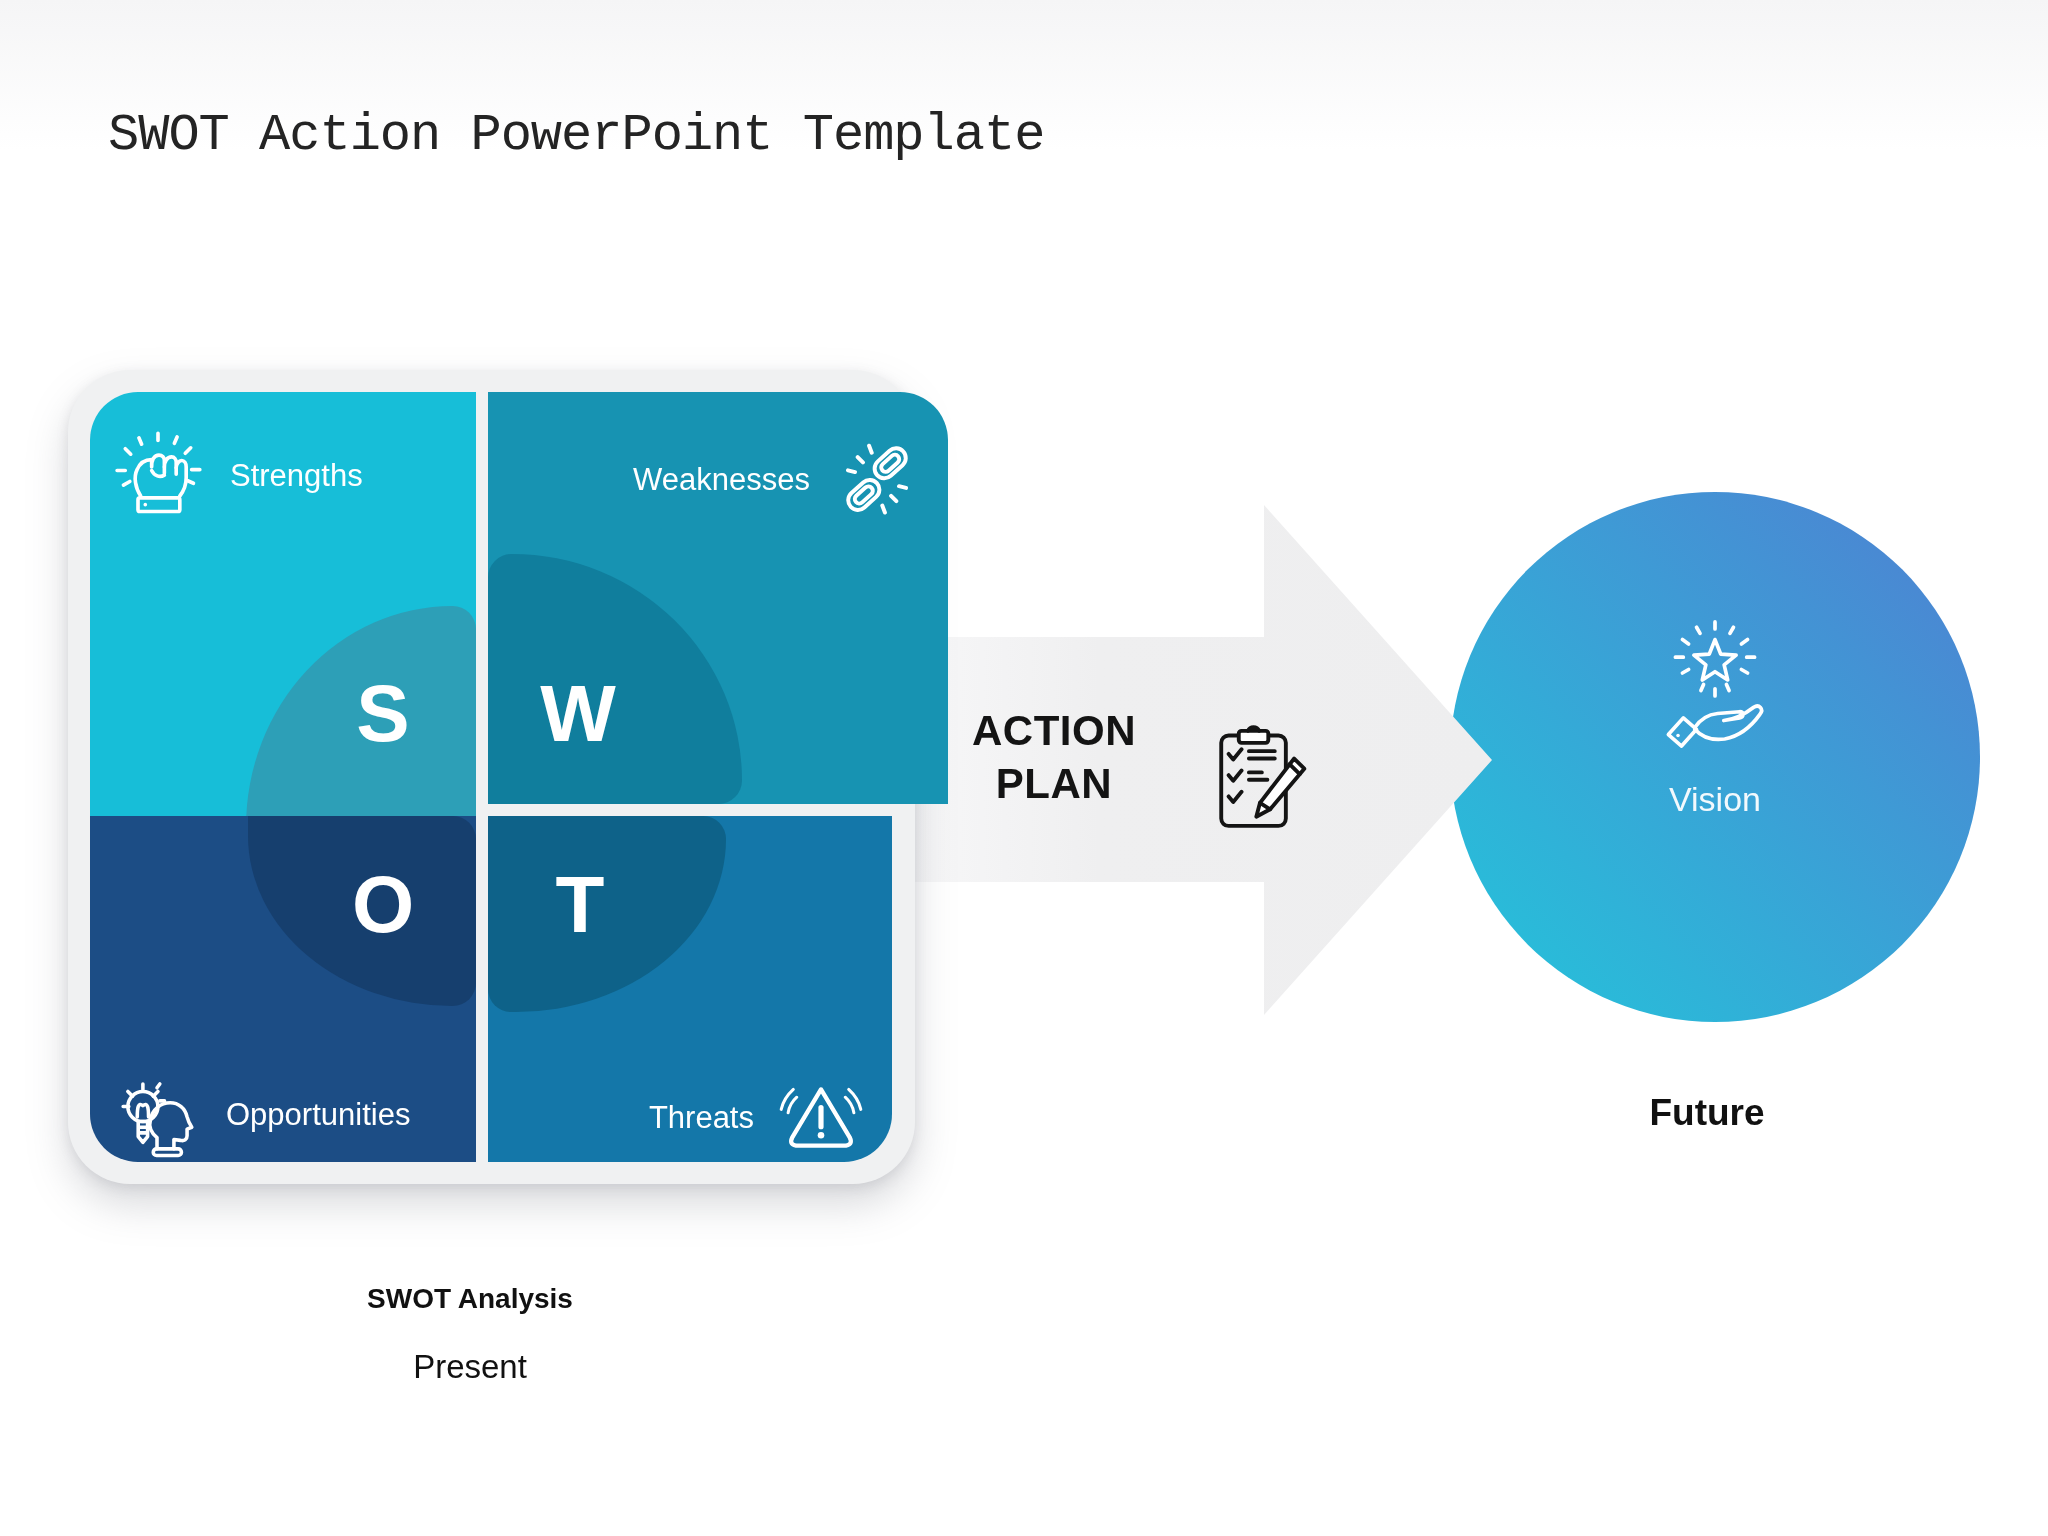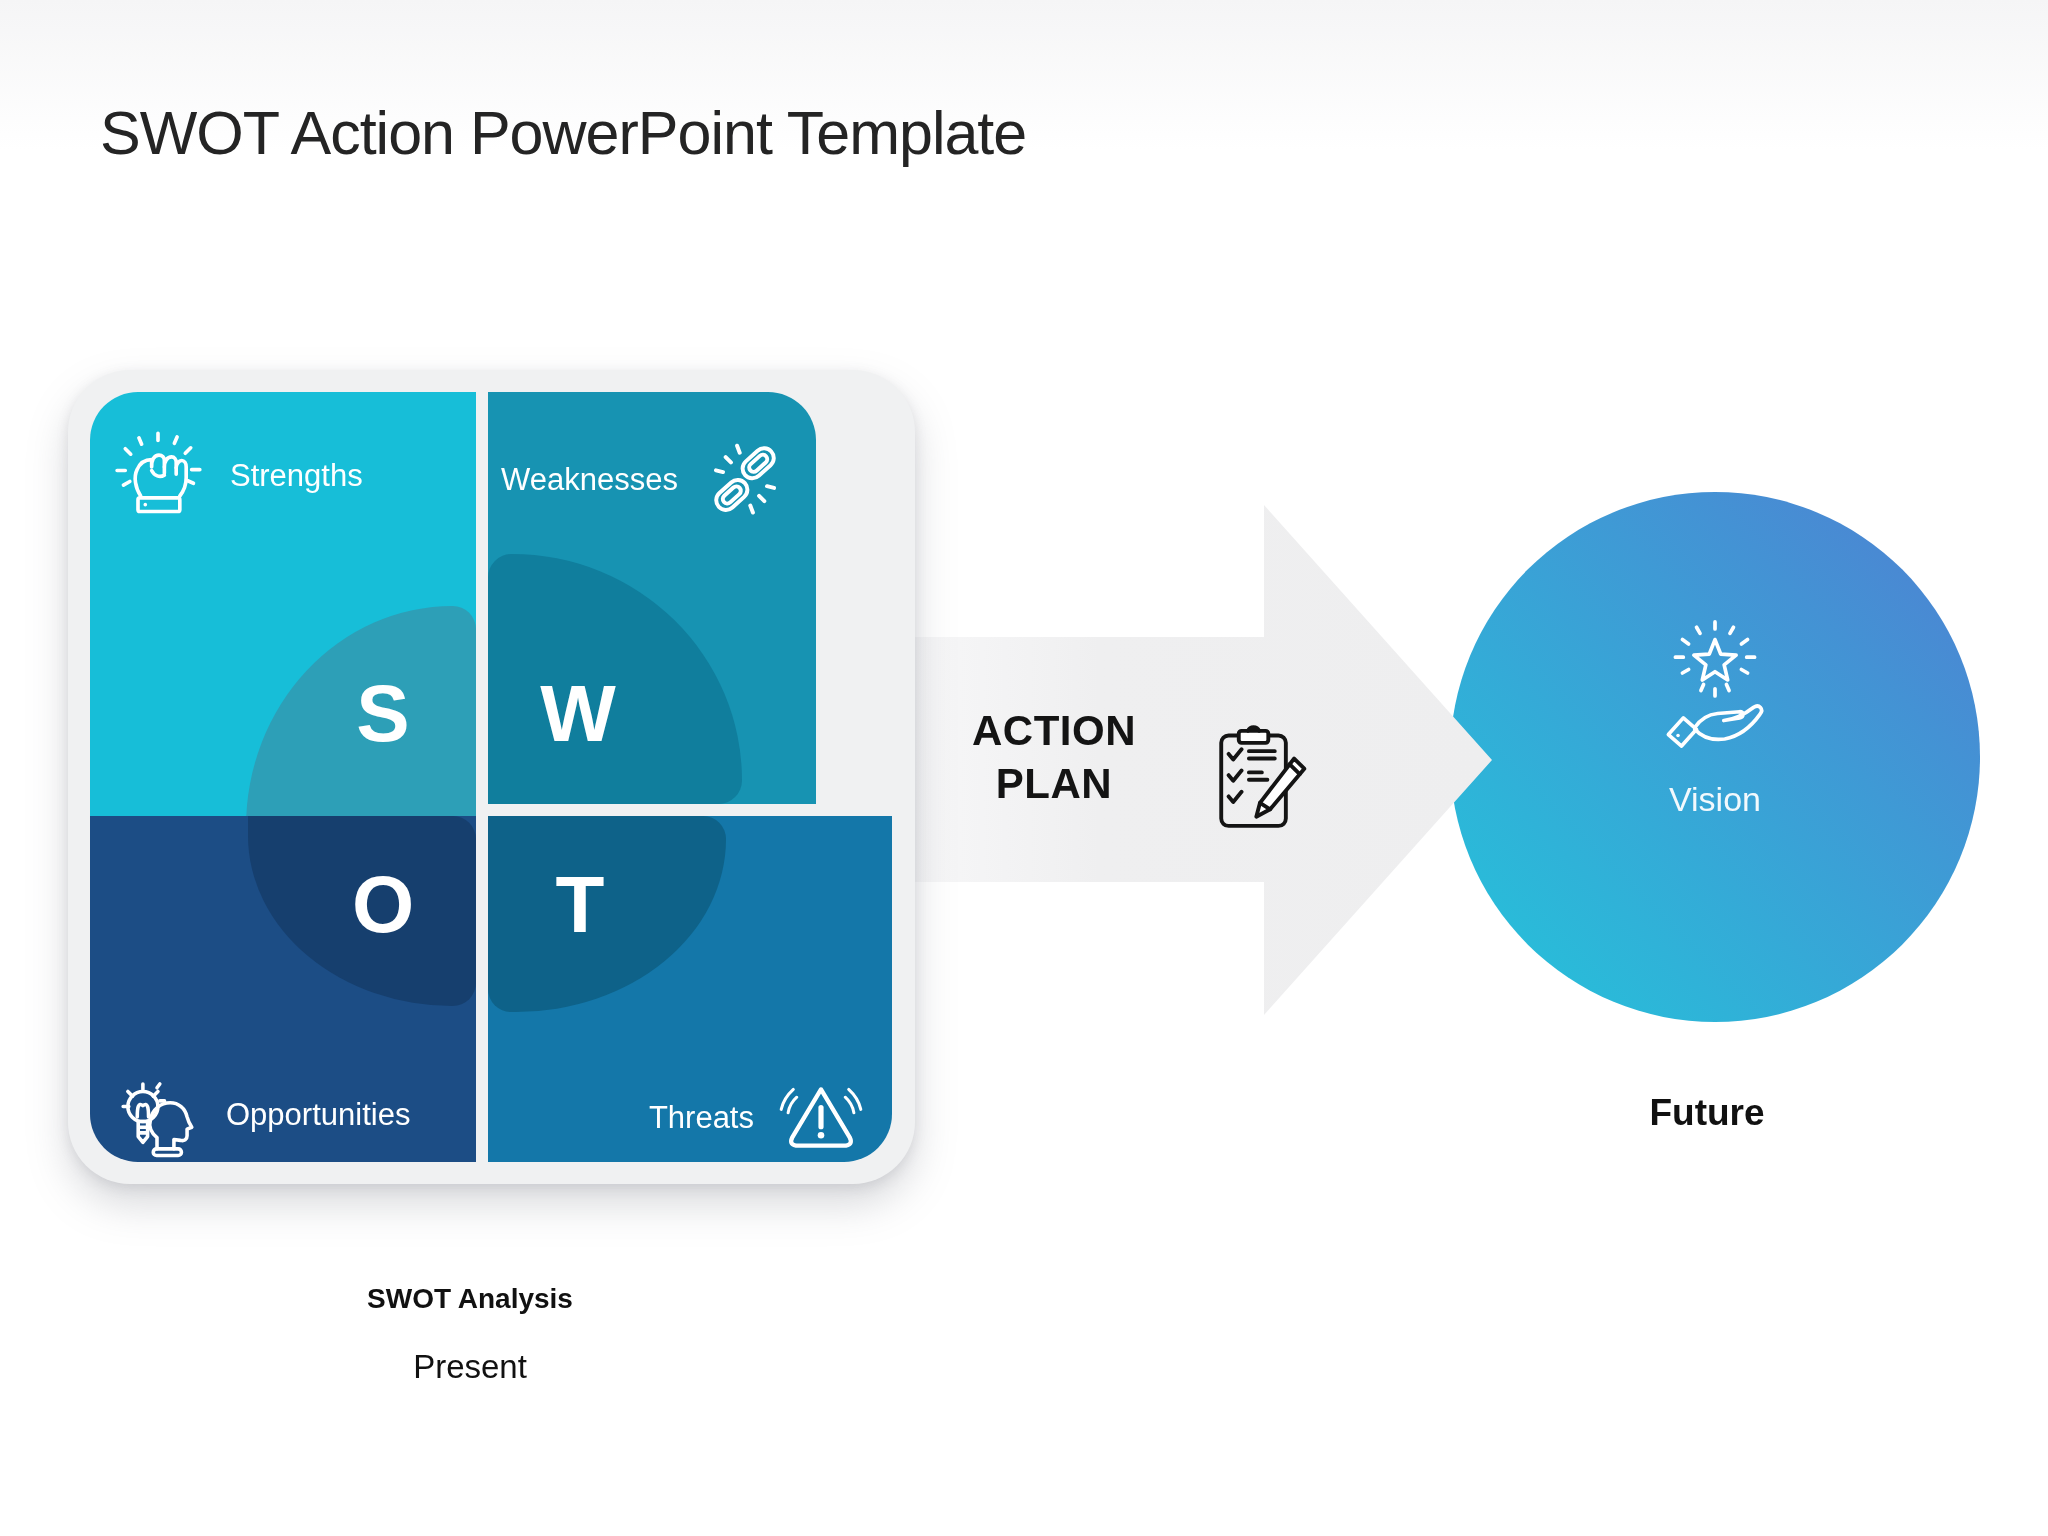--- a/index.html
+++ b/index.html
@@ -4,32 +4,32 @@
 <style>
   html,body{margin:0;padding:0;background:#fff;}
   *{box-sizing:border-box;}
   .stage{
     position:relative;width:2048px;height:1536px;overflow:hidden;
     background:linear-gradient(180deg,#f5f5f6 0px,#ffffff 150px);
     font-family:"Liberation Sans","DejaVu Sans",sans-serif;
   }
   
   .slide-title{
-    position:absolute;left:100px;top:98px;margin:0;
-    font-size:61px;font-weight:400;color:#242424;letter-spacing:-1px;
+    position:absolute;left:100px;top:98px;margin:8px;
+    font-size:52px;font-weight:400;color:#242424;letter-spacing:-1px;font-family:Liberation Mono, monospace;
   }
   
   .swot-panel{
     position:absolute;left:68px;top:370px;width:847px;height:814px;
     background:#f0f1f2;border-radius:62px;z-index:3;
     box-shadow:0 20px 40px rgba(125,130,140,.30),0 4px 12px rgba(125,130,140,.18);
   }
   .quad{position:absolute;overflow:hidden;}
   .quad.tl{left:22px;top:22px;width:386px;height:460px;border-radius:48px 0 0 0;}
-  .quad.tr{left:420px;top:22px;width:328px;height:412px;border-radius:0 48px 0 0;}
+  .quad.tr{left:420px;top:22px;width:460px;height:412px;border-radius:0 48px 0 0;}
   .quad.bl{left:22px;top:446px;width:386px;height:346px;border-radius:0 0 0 48px;}
   .quad.br{left:420px;top:446px;width:404px;height:346px;border-radius:0 0 48px 0;}
   .blob{position:absolute;}
   .quad.tl .blob{right:0;bottom:0;width:230px;height:246px;border-radius:100% 26px 0 26px;}
   .quad.tr .blob{left:0;bottom:0;width:254px;height:250px;border-radius:26px 100% 26px 0;}
   .quad.bl .blob{right:0;top:0;width:228px;height:190px;border-radius:0 26px 26px 100%;}
   .quad.br .blob{left:0;top:0;width:238px;height:196px;border-radius:0 26px 100% 26px;}
   .quad-letter{
     position:absolute;transform:translate(-50%,-50%);
     color:#fff;font-size:80px;font-weight:700;line-height:1;

